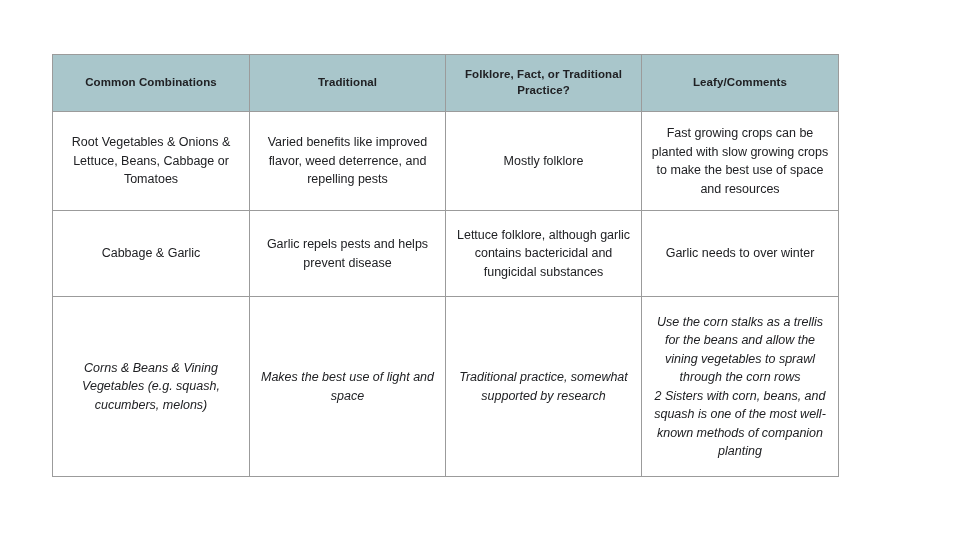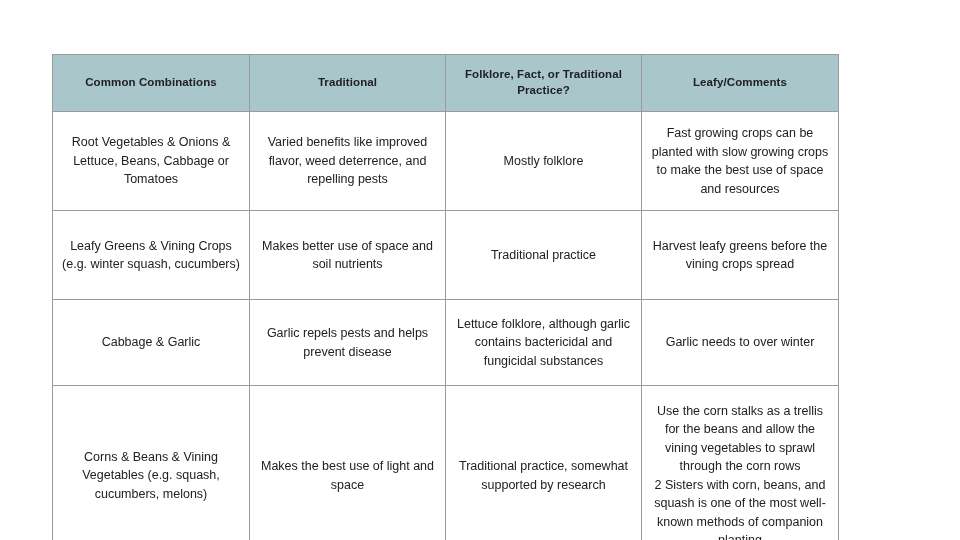--- a/index.html
+++ b/index.html
@@ -58,21 +58,21 @@
   
   .col-1 { width: 197px; }
   .col-2 { width: 196px; }
   .col-3 { width: 196px; }
   .col-4 { width: 197px; }
 
   
   tr[data-row="0"] td { height: 99px; }
   tr[data-row="1"] td { height: 89px; }
   tr[data-row="2"] td { height: 86px; }
-  tr[data-row="3"] td { height: 180px; }
+  tr[data-row="3"] td { height: 180px; font-style: italic; }
 
   .cell-text { display: block; }
 </style>
 </head>
 <body>
 
 <div id="slide">
 
   <table id="companion-table">
     <colgroup>
@@ -93,26 +93,20 @@
 
     <tbody>
 
       <tr data-row="0">
         <td>Root Vegetables &amp; Onions &amp; Lettuce, Beans, Cabbage or Tomatoes</td>
         <td>Varied benefits like improved flavor, weed deterrence, and repelling pests</td>
         <td>Mostly folklore</td>
         <td>Fast growing crops can be planted with slow growing crops to make the best use of space and resources</td>
       </tr>
 
-      <tr data-row="1">
-        <td>Leafy Greens &amp; Vining Crops (e.g. winter squash, cucumbers)</td>
-        <td>Makes better use of space and soil nutrients</td>
-        <td>Traditional practice</td>
-        <td>Harvest leafy greens before the vining crops spread</td>
-      </tr>
 
       <tr data-row="2">
         <td>Cabbage &amp; Garlic</td>
         <td>Garlic repels pests and helps prevent disease</td>
         <td>Lettuce folklore, although garlic contains bactericidal and fungicidal substances</td>
         <td>Garlic needs to over winter</td>
       </tr>
 
       <tr data-row="3">
         <td>Corns &amp; Beans &amp; Vining Vegetables (e.g. squash, cucumbers, melons)</td>

